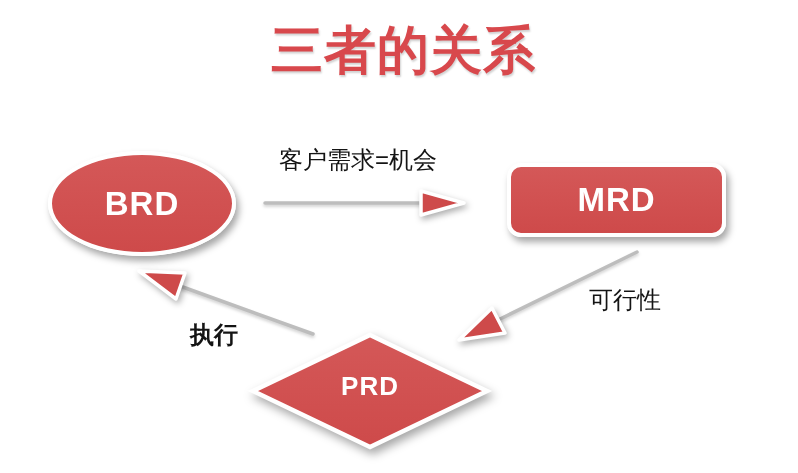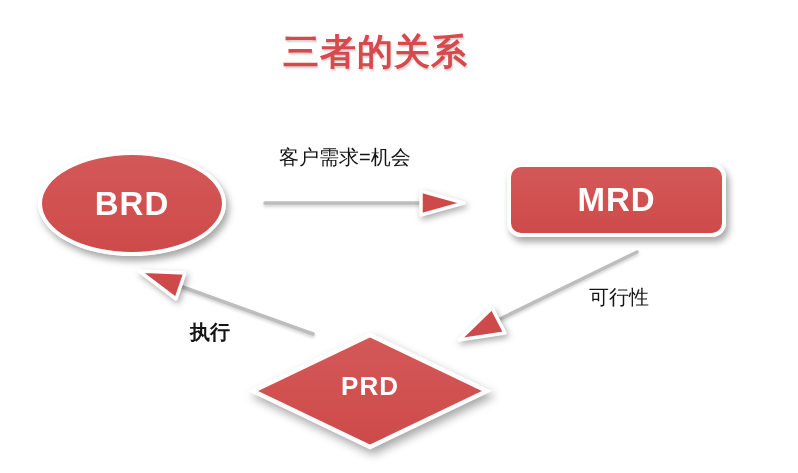--- a/index.html
+++ b/index.html
@@ -12,22 +12,22 @@
     width: 798px;
     height: 473px;
     background: var(--background, #ffffff);
     overflow: hidden;
     font-family: "Liberation Sans", "DejaVu Sans", sans-serif;
   }
   .title {
     position: absolute;
     left: 271px;
     top: 16px;
-    margin: 12px;
-    font-size: 36px;
+    margin: 0;
+    font-size: 52px;
     font-weight: bold;
     letter-spacing: 1px;
     color: var(--title-red, #d8484c);
     text-shadow: 1px 2px 2px rgba(0,0,0,0.18);
     white-space: nowrap;
   }
   .arrows-layer {
     position: absolute;
     left: 0;
     top: 0;
@@ -62,21 +62,21 @@
     justify-content: center;
     color: var(--node-text, #ffffff);
     font-weight: bold;
     font-size: 33px;
     letter-spacing: 1px;
     background: linear-gradient(180deg, var(--shape-red-light, #d45858), var(--shape-red, #ce4a4a));
     border: 4px solid #ffffff;
     box-shadow: 3px 5px 7px rgba(0,0,0,0.35);
   }
   .node-ellipse {
-    left: 38px;
+    left: 48px;
     top: 151px;
     width: 188px;
     height: 105px;
     border-radius: 50%;
   }
   .node-rect {
     left: 507px;
     top: 163px;
     width: 219px;
     height: 74px;
@@ -89,21 +89,21 @@
     width: 140px;
     text-align: center;
     color: var(--node-text, #ffffff);
     font-weight: bold;
     font-size: 26px;
     letter-spacing: 1px;
   }
   .edge-label {
     position: absolute;
     color: var(--label-text, #141414);
-    font-size: 20px;
+    font-size: 24px;
     white-space: nowrap;
   }
   .edge-label-top   { left: 279px; top: 144px; }
   .edge-label-right { left: 589px; top: 284px; }
   .edge-label-left  { left: 190px; top: 319px; font-weight: bold; }
 </style>
 </head>
 <body>
 
 <div class="canvas">

